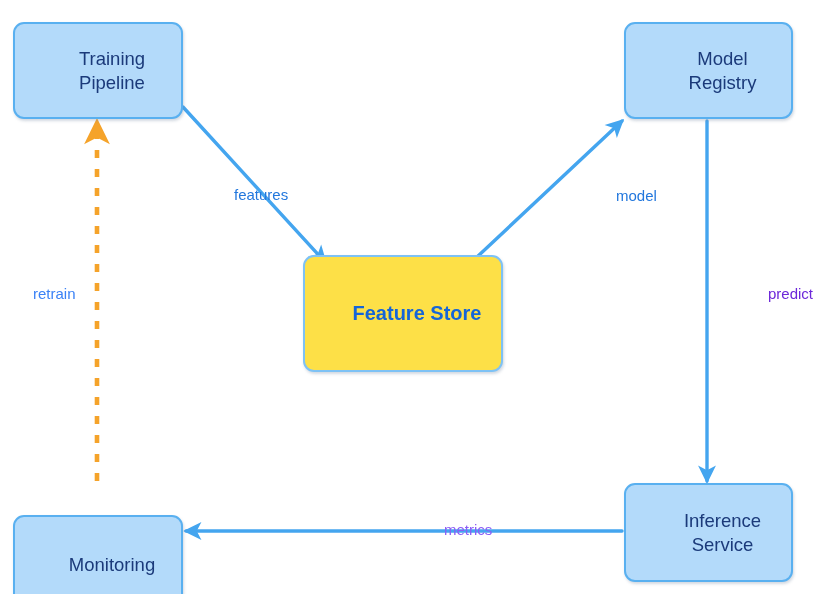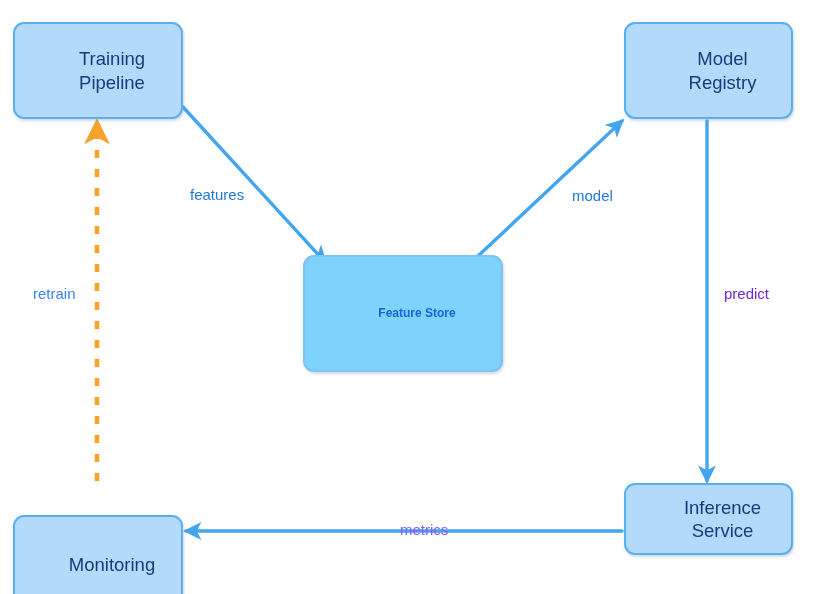--- a/index.html
+++ b/index.html
@@ -39,40 +39,40 @@
   }
   .node-standard {
     background: #b3dafa;
     border: 2px solid #59b0f0;
     color: #1b3a7a;
     font-size: 18.5px;
     font-weight: 400;
     box-shadow: 1px 2px 3px rgba(120,140,165,0.33);
   }
   .node-highlight {
-    background: #7dd3fc;
+    background: #fde047;
     border: 2px solid #7ec2f5;
     color: #1565d8;
-    font-size: 12px;
+    font-size: 20px;
     font-weight: bold;
     box-shadow: 1px 2px 3px rgba(120,140,165,0.33);
   }
   .node-label {
     display: block;
     white-space: pre-line;
     pointer-events: none;
   }
   .edge-label {
     position: absolute;
     font-size: 15px;
     white-space: nowrap;
     z-index: 4;
     background: transparent;
   }
-  .edge-label-blue { color: #2277dd; }
+  .edge-label-blue { color: #2277dd; margin-left: 44px; }
   .edge-label-orange { color: #e8701a; }
 </style>
 </head>
 <body>
 
 <div id="canvas">
 
   <svg id="edge-layer" viewBox="0 0 815 594" width="815" height="594" xmlns="http://www.w3.org/2000/svg">
     <defs>
       <marker id="arrow-blue" viewBox="0 0 12 12" refX="9.4" refY="6" markerWidth="6.2" markerHeight="6.2" orient="auto-start-reverse">
@@ -102,21 +102,21 @@
   </div>
 
   <div class="node node-highlight" style="left: 303px; top: 255px; width: 200px; height: 117px;">
     <span class="node-label">Feature Store</span>
   </div>
 
   <div class="node node-standard" style="left: 13px; top: 483px; width: 170px; height: 99px; margin-top: 32px;">
     <span class="node-label">Monitoring</span>
   </div>
 
-  <div class="node node-standard" style="left: 624px; top: 483px; width: 169px; height: 72px;">
+  <div class="node node-standard" style="left: 624px; top: 483px; width: 169px; height: 99px;">
     <span class="node-label">Inference
 Service</span>
   </div>
 
   <div class="edge-label edge-label-blue" style="left: 190px; top: 186px; color: rgb(34, 119, 221);">features</div>
 
   <div class="edge-label edge-label-blue" style="left: 572px; top: 187px; color: rgb(34, 119, 221);">model</div>
 
   <div class="edge-label edge-label-blue" style="left: 724px; top: 285px; color: #6d28d9;">predict</div>
 

